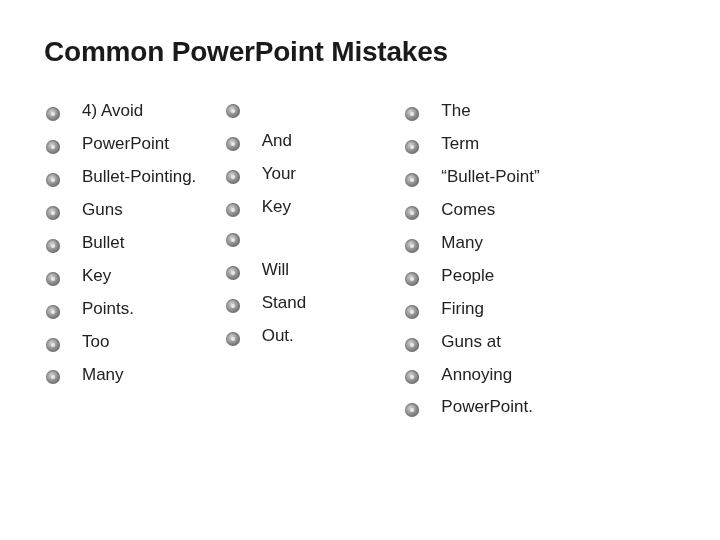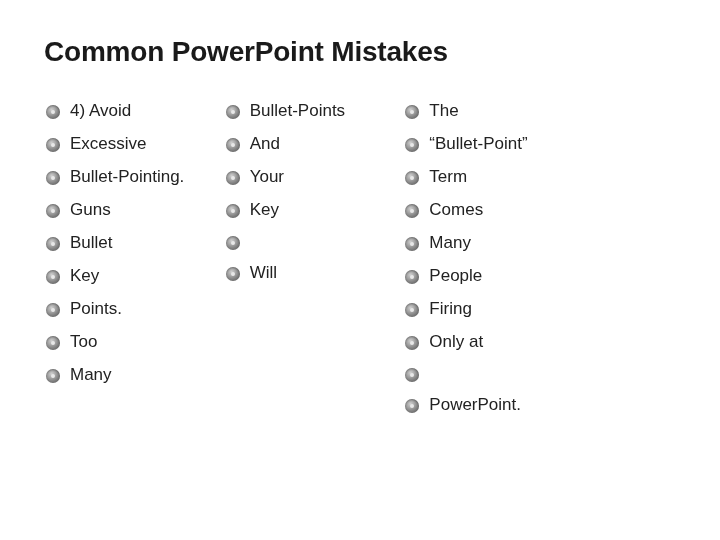--- a/index.html
+++ b/index.html
@@ -39,22 +39,22 @@
 
     .column {
       flex: 1;
       display: flex;
       flex-direction: column;
       gap: 4px;
     }
 
     .bullet-item {
       display: flex;
-      align-items: center;
-      gap: 8px;
+      align-items: flex-end;
+      gap: 20px;
       margin-bottom: 6px;
       font-size: 17px;
       color: #1a1a1a;
       line-height: 1.35;
     }
 
     .bullet-icon {
       width: 18px;
       height: 18px;
       min-width: 18px;
@@ -100,21 +100,21 @@
   <div class="title">Common PowerPoint Mistakes</div>
   <div class="columns">
 
     <div class="column" id="col1">
         <div class="bullet-item">
           <span class="bullet-icon"></span>
           <span class="bullet-text">4) Avoid</span>
         </div>
         <div class="bullet-item">
           <span class="bullet-icon"></span>
-          <span class="bullet-text">Excessive</span>
+          <span class="bullet-text">PowerPoint</span>
         </div>
         <div class="bullet-item">
           <span class="bullet-icon"></span>
           <span class="bullet-text">Bullet-Pointing.</span>
         </div>
         <div class="bullet-item">
           <span class="bullet-icon"></span>
           <span class="bullet-text"> Guns</span>
         </div>
         <div class="bullet-item">
@@ -135,78 +135,86 @@
         </div>
         <div class="bullet-item">
           <span class="bullet-icon"></span>
           <span class="bullet-text">Many</span>
         </div>
       </div>
 
     <div class="column" id="col2">
         <div class="bullet-item">
           <span class="bullet-icon"></span>
-          <span class="bullet-text">Bullet-Points</span>
         </div>
         <div class="bullet-item">
           <span class="bullet-icon"></span>
           <span class="bullet-text">And</span>
         </div>
         <div class="bullet-item">
           <span class="bullet-icon"></span>
           <span class="bullet-text">Your</span>
         </div>
         <div class="bullet-item">
           <span class="bullet-icon"></span>
           <span class="bullet-text">Key</span>
         </div>
         <div class="bullet-item">
           <span class="bullet-icon"></span>
         </div>
         <div class="bullet-item">
           <span class="bullet-icon"></span>
           <span class="bullet-text">Will</span>
         </div>
+        <div class="bullet-item">
+          <span class="bullet-icon"></span>
+          <span class="bullet-text">Stand</span>
+        </div>
+        <div class="bullet-item">
+          <span class="bullet-icon"></span>
+          <span class="bullet-text">Out.</span>
+        </div>
       </div>
 
     <div class="column" id="col3">
         <div class="bullet-item">
           <span class="bullet-icon"></span>
           <span class="bullet-text">The</span>
         </div>
         <div class="bullet-item">
           <span class="bullet-icon"></span>
+          <span class="bullet-text">Term</span>
+        </div>
+        <div class="bullet-item">
+          <span class="bullet-icon"></span>
           <span class="bullet-text">“Bullet-Point”</span>
         </div>
         <div class="bullet-item">
           <span class="bullet-icon"></span>
-          <span class="bullet-text">Term</span>
-        </div>
-        <div class="bullet-item">
-          <span class="bullet-icon"></span>
           <span class="bullet-text">Comes</span>
         </div>
         <div class="bullet-item">
           <span class="bullet-icon"></span>
           <span class="bullet-text">Many</span>
         </div>
         <div class="bullet-item">
           <span class="bullet-icon"></span>
           <span class="bullet-text">People</span>
         </div>
         <div class="bullet-item">
           <span class="bullet-icon"></span>
           <span class="bullet-text">Firing</span>
         </div>
         <div class="bullet-item">
           <span class="bullet-icon"></span>
-          <span class="bullet-text">Only at</span>
-        </div>
-        <div class="bullet-item">
-          <span class="bullet-icon"></span>
+          <span class="bullet-text">Guns at</span>
+        </div>
+        <div class="bullet-item">
+          <span class="bullet-icon"></span>
+          <span class="bullet-text">Annoying</span>
         </div>
         <div class="bullet-item">
           <span class="bullet-icon"></span>
           <span class="bullet-text">PowerPoint.</span>
         </div>
       </div>
   </div>
 </div>
 
 </body></html>

